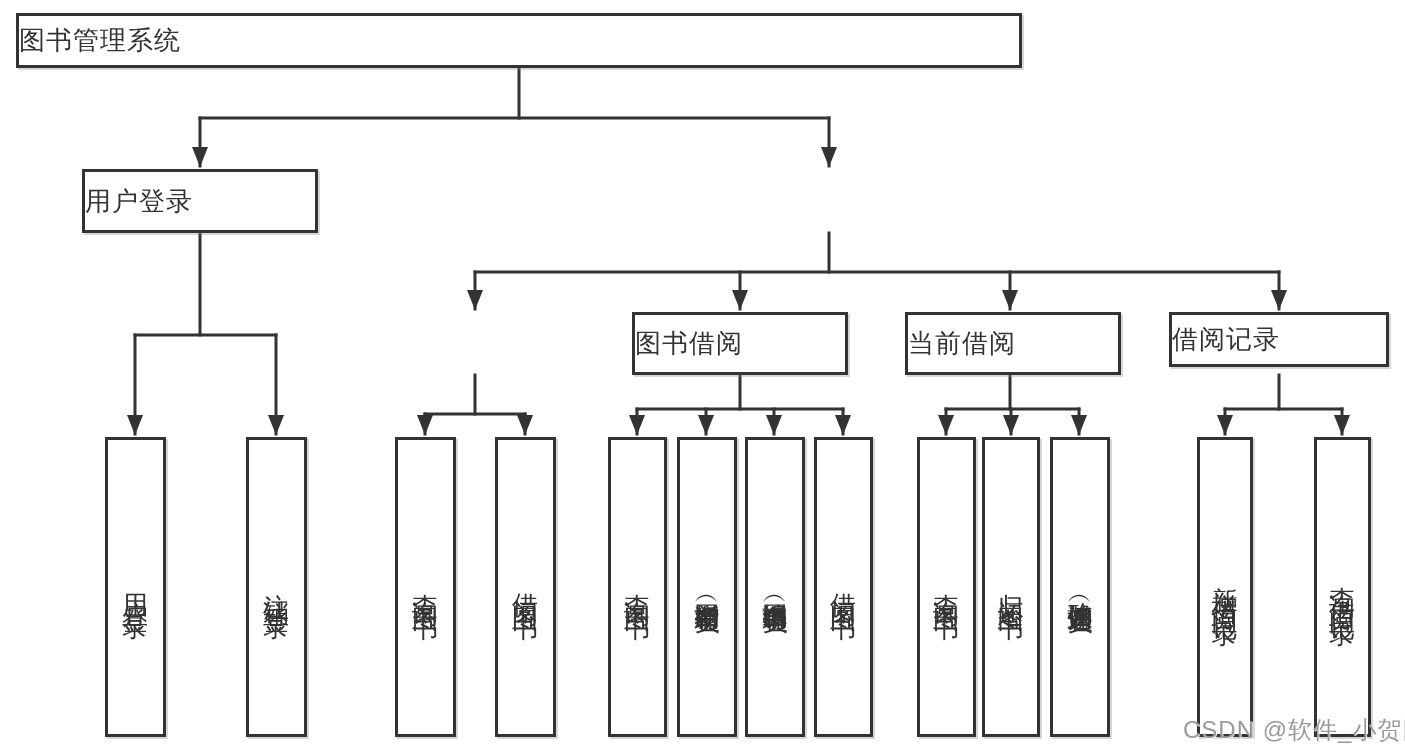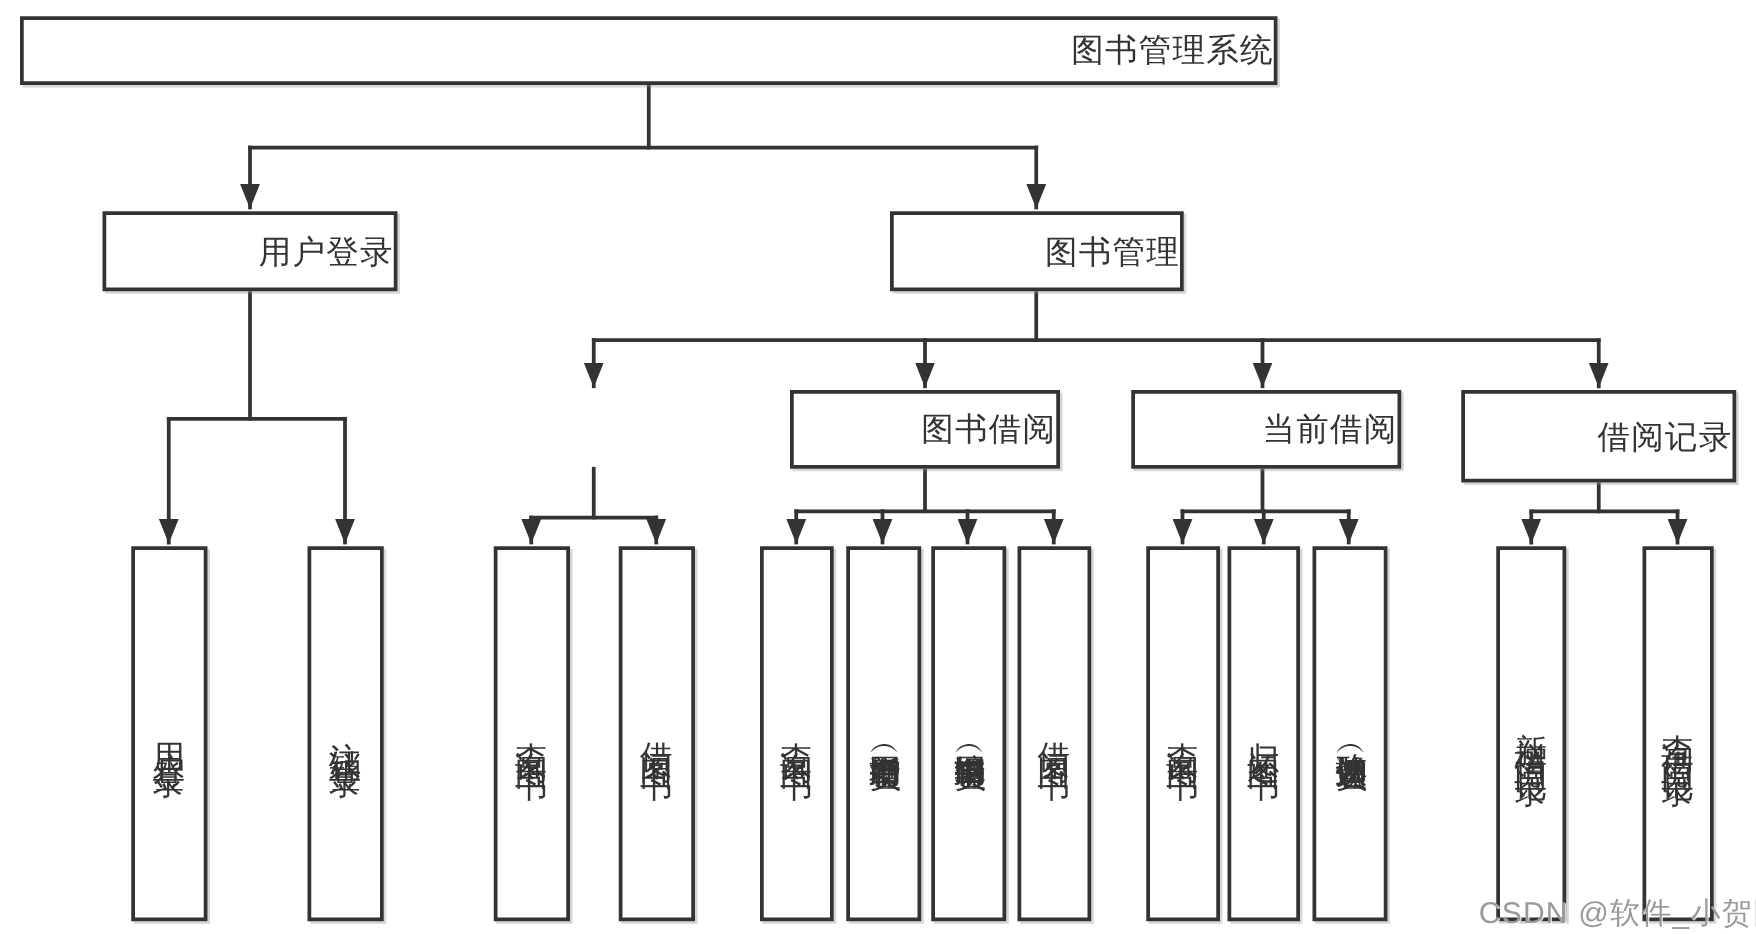--- a/index.html
+++ b/index.html
@@ -22,21 +22,21 @@
     top: 0;
     pointer-events: none;
   }
   .box {
     position: absolute;
     box-sizing: border-box;
     border: 3px solid #333333;
     background: #ffffff;
     display: flex;
     align-items: center;
-    justify-content: flex-end;
+    justify-content: flex-start;
     font-size: 26px;
     letter-spacing: 1px;
     color: #333333;
     box-shadow: 2px 2px 0 rgba(140,140,140,0.35);
     z-index: 2;
   }
   .leaf {
     position: absolute;
     top: 437px;
     height: 300px;
@@ -143,31 +143,28 @@
     </g>
   </svg>
 
   <div class="box" style="left:16px; top:13px; width:1006px; height:55px">
     <span>图书管理系统</span>
   </div>
 
   <div class="box" style="left:82px; top:169px; width:236px; height:64px">
     <span>用户登录</span>
   </div>
-  <div class="box" style="left:712px; top:169px; width:235px; height:64px">
-    <span>图书管理</span>
-  </div>
 
   <div class="box" style="left:905px; top:312px; width:216px; height:63px">
     <span>当前借阅</span>
   </div>
   <div class="box" style="left:632px; top:312px; width:216px; height:63px">
     <span>图书借阅</span>
   </div>
-  <div class="box" style="left:1169px; top:312px; width:220px; height:74px">
+  <div class="box" style="left:1169px; top:312px; width:220px; height:55px">
     <span>借阅记录</span>
   </div>
 
   <div class="leaf" style="left:105px; width:61px">
     <span class="vtext">用户登录</span>
   </div>
   <div class="leaf" style="left:246px; width:61px">
     <span class="vtext">注销登录</span>
   </div>
 

